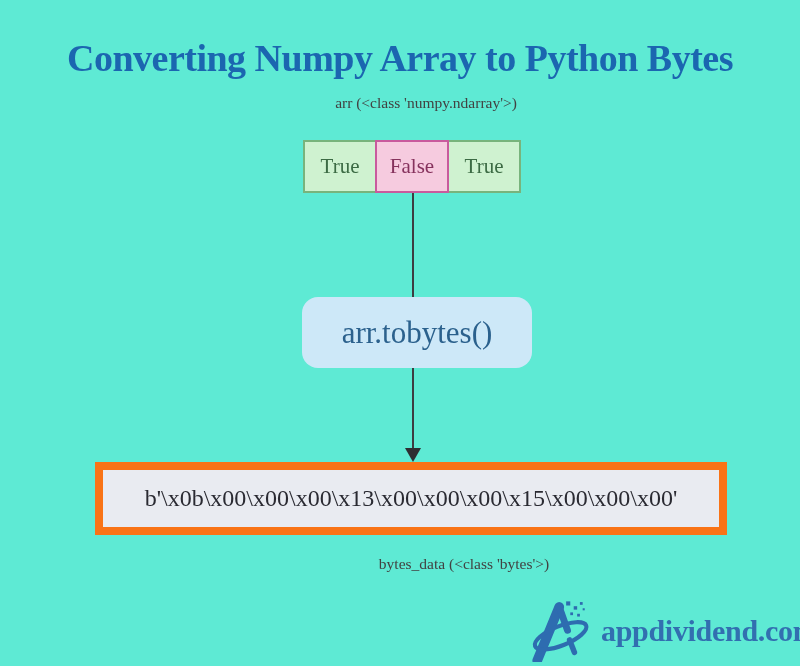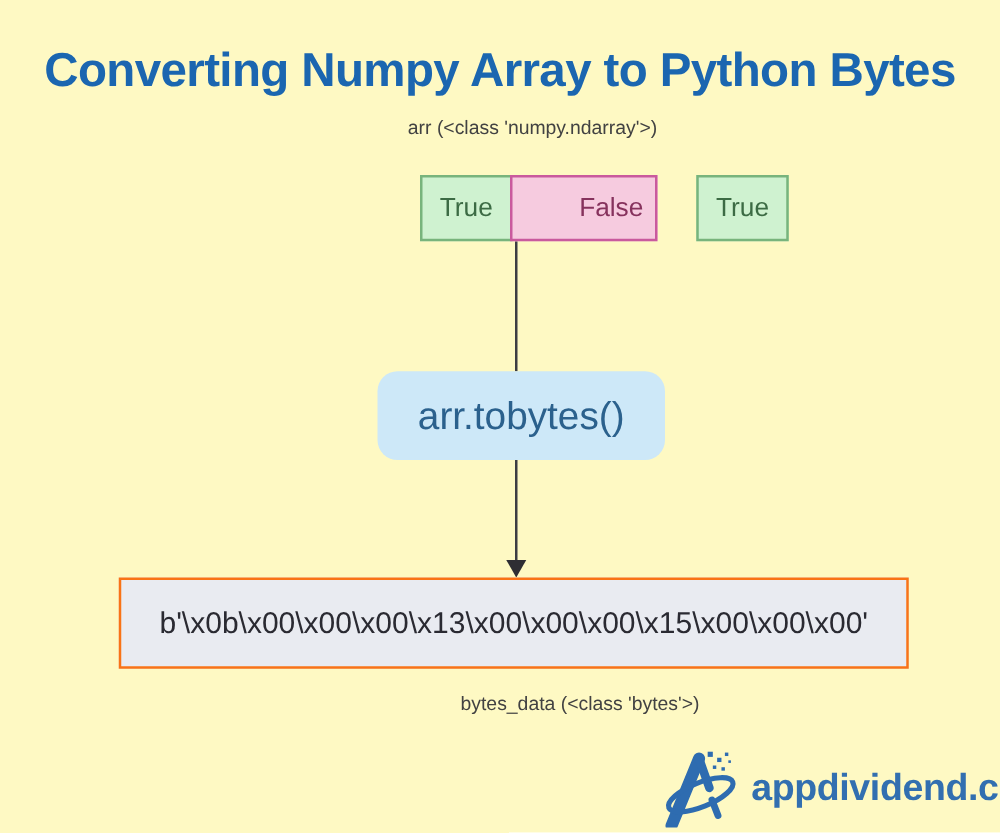--- a/index.html
+++ b/index.html
@@ -1,57 +1,56 @@
 <!DOCTYPE html>
 <html><head>
 <meta charset="utf-8">
 <style>
   html,body{margin:0;padding:0;background:#ffffff;}
   .canvas{
-    position:relative;width:800px;height:666px;background:#fef9c3;overflow:hidden;
-    font-family:Liberation Sans, sans-serif;
+    position:relative;width:800px;height:666px;background:#5eead4;overflow:hidden;
+    font-family:Liberation Serif, serif;
   }
   .title{
     position:absolute;left:0;right:0;top:36px;margin:0;
     text-align:center;font-size:38px;font-weight:800;letter-spacing:-0.5px;
     color:#1b66b0;
   }
   .type-label{
     position:absolute;transform:translateX(-50%);
     font-size:15.5px;color:#424242;white-space:nowrap;text-align:center;
   }
   .arr-label{left:426px;top:94px;}
   .bytes-label{left:439px;top:555px;margin-left:25px;}
   .array-row{
     position:absolute;left:303px;top:140px;display:flex;
   }
   .cell{
     width:70px;height:49px;display:flex;align-items:center;justify-content:center;
     font-size:21px;
-    margin-left:33px;
   }
   .cell.green{background:#cff2d0;border:2px solid #78b47c;color:#3c6b44;}
-  .cell.pink{background:#f6cbdf;border:2px solid #c95a9d;color:#86325d;margin:0 -2px;z-index:2;padding-left:44px;}
+  .cell.pink{background:#f6cbdf;border:2px solid #c95a9d;color:#86325d;margin:0 -2px;z-index:2;}
   .vline{position:absolute;left:412px;width:2px;background:#3d3d42;}
   .line1{top:193px;height:104px;}
   .line2{top:368px;height:81px;}
   .arrowhead{
     position:absolute;left:405px;top:448px;width:0;height:0;
     border-left:8px solid transparent;border-right:8px solid transparent;
     border-top:14px solid #2e2e33;
   }
   .func-box{
     position:absolute;left:302px;top:297px;width:230px;height:71px;
     background:#cde8f8;border-radius:16px;
     display:flex;align-items:center;justify-content:center;
     font-size:31px;color:#2b618d;
   }
   .bytes-box{
     position:absolute;left:95px;top:462px;width:632px;height:73px;
-    background:#e9ebf1;border:2px solid #f97316;box-sizing:border-box;
+    background:#e9ebf1;border:8px solid #f97316;box-sizing:border-box;
     display:flex;align-items:center;justify-content:center;
     font-size:24px;color:#2a2a32;white-space:nowrap;
   }
   .logo{
     position:absolute;left:525px;top:600px;height:62px;
     display:flex;align-items:center;
   }
   .logo svg{width:74px;height:62px;display:block;}
   .logo-text{
     font-size:30px;font-weight:bold;color:#326fb0;letter-spacing:-0.3px;

